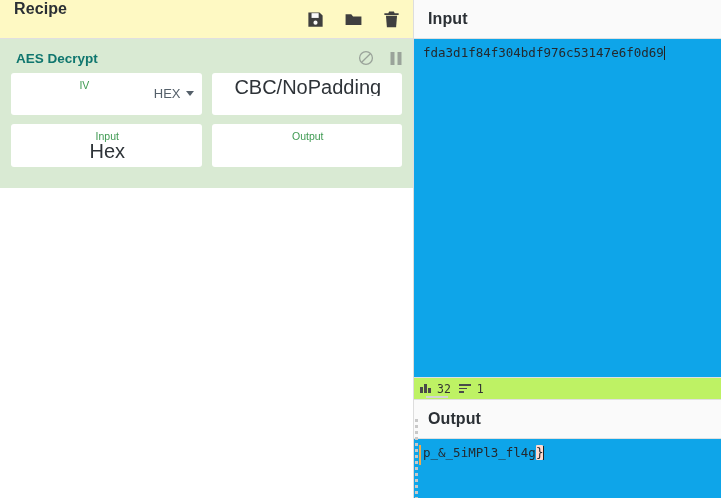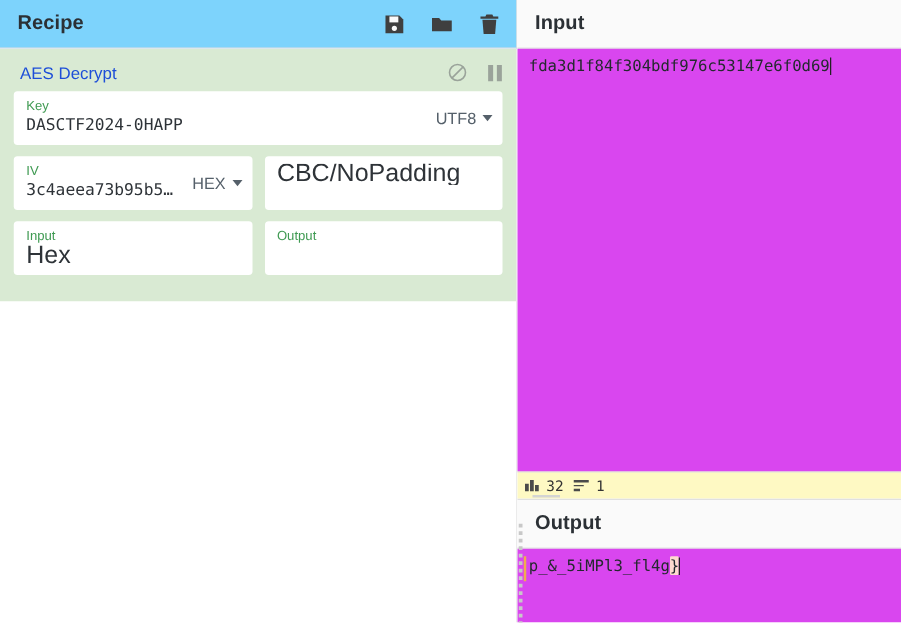--- a/index.html
+++ b/index.html
@@ -30,24 +30,23 @@
     height: 498px;
     background: #fff;
     display: flex;
     flex-direction: column;
     border-right: 1px solid #ddd;
     box-sizing: border-box;
   }
   .pane-title-bar {
     height: 39px;
     min-height: 39px;
-    background: #7dd3fc;
+    background: #fef9c3;
     border-bottom: 1px solid #e0e0e0;
     display: flex;
-    align-items: center;
     padding: 0 12px 0 14px;
     box-sizing: border-box;
   }
   .pane-title {
     font-size: 16px;
     font-weight: bold;
     color: #2b3035;
     letter-spacing: 0.1px;
     flex: 1;
   }
@@ -76,22 +75,22 @@
   }
   .ing-header {
     height: 34px;
     display: flex;
     align-items: center;
     padding: 0 10px 0 16px;
     box-sizing: border-box;
   }
   .ing-title {
     flex: 1;
-    color: #1d4ed8;
-    font-weight: normal;
+    color: #0f766e;
+    font-weight: bold;
     font-size: 13.5px;
     padding-top: 4px;
   }
   .ing-icons {
     display: flex;
     align-items: center;
     gap: 15px;
     padding-top: 4px;
   }
   .ing-icons svg { display: block; }
@@ -107,21 +106,21 @@
     background: #fff;
     border-radius: 3px;
     box-sizing: border-box;
     position: relative;
     display: flex;
     align-items: flex-start;
     padding: 6px 8px 7px 10px;
     min-height: 42px;
   }
   .arg.full { flex: 1; }
-  .arg.half { flex: 1; }
+  .arg.half { flex: 1; text-align: center; }
   .arg-field { flex: 1; min-width: 0; }
   .arg-label {
     color: #3f9a52;
     font-size: 10.5px;
     line-height: 12px;
     margin-bottom: 1px;
     white-space: nowrap;
   }
   .arg-value {
     font-family: "DejaVu Sans Mono", monospace;
@@ -174,21 +173,21 @@
     background: #fafafa;
     border-bottom: 1px solid #e0e0e0;
     display: flex;
     align-items: center;
     padding: 0 12px 0 14px;
     box-sizing: border-box;
   }
   .editor {
     flex: 1;
     position: relative;
-    background: #d946ef;
+    background: #0ea5e9;
     overflow: hidden;
     padding: 6px 7px 0 4px;
     box-sizing: border-box;
   }
   .code-line {
     font-family: "DejaVu Sans Mono", monospace;
     font-size: 12.5px;
     line-height: 16px;
     color: #24292e;
     white-space: pre;
@@ -213,21 +212,21 @@
     top: 44px;
     width: 2px;
     height: 20px;
     background: #f0ad4e;
   }
 
   
   .status-bar {
     height: 22px;
     min-height: 22px;
-    background: #fef9c3;
+    background: #bef264;
     border-top: 1px solid #e0e0e0;
     display: flex;
     align-items: center;
     gap: 8px;
     padding: 0 8px 0 6px;
     box-sizing: border-box;
     font-size: 11px;
     color: #4a4a4a;
   }
   .status-item {
@@ -342,38 +341,25 @@
               <circle cx="10" cy="10" r="8" fill="none" stroke="#9aa39a" stroke-width="1.6"></circle>
               <line x1="4.6" y1="15.4" x2="15.4" y2="4.6" stroke="#9aa39a" stroke-width="1.6"></line>
             </svg>
             <svg width="14" height="15" viewBox="0 0 14 15">
               <rect x="1.5" y="1" width="4" height="13" fill="#9aa39a"></rect>
               <rect x="8.5" y="1" width="4" height="13" fill="#9aa39a"></rect>
             </svg>
           </div>
         </div>
 
-        <div class="arg-row">
-          <div class="arg full">
-            <div class="arg-field">
-              <div class="arg-label">Key</div>
-              <div class="arg-value">DASCTF2024-0HAPP</div>
-            </div>
-            <div class="arg-dd">
-              <span>UTF8</span>
-              <span class="caret"></span>
-            </div>
-          </div>
-        </div>
 
         <div class="arg-row">
           <div class="arg half">
             <div class="arg-field">
               <div class="arg-label">IV</div>
-              <div class="arg-value">3c4aeea73b95b5…</div>
             </div>
             <div class="arg-dd">
               <span>HEX</span>
               <span class="caret"></span>
             </div>
           </div>
           <div class="arg half">
             <div class="arg-field">
               <div class="arg-value sans">CBC/NoPadding</div>
             </div>

